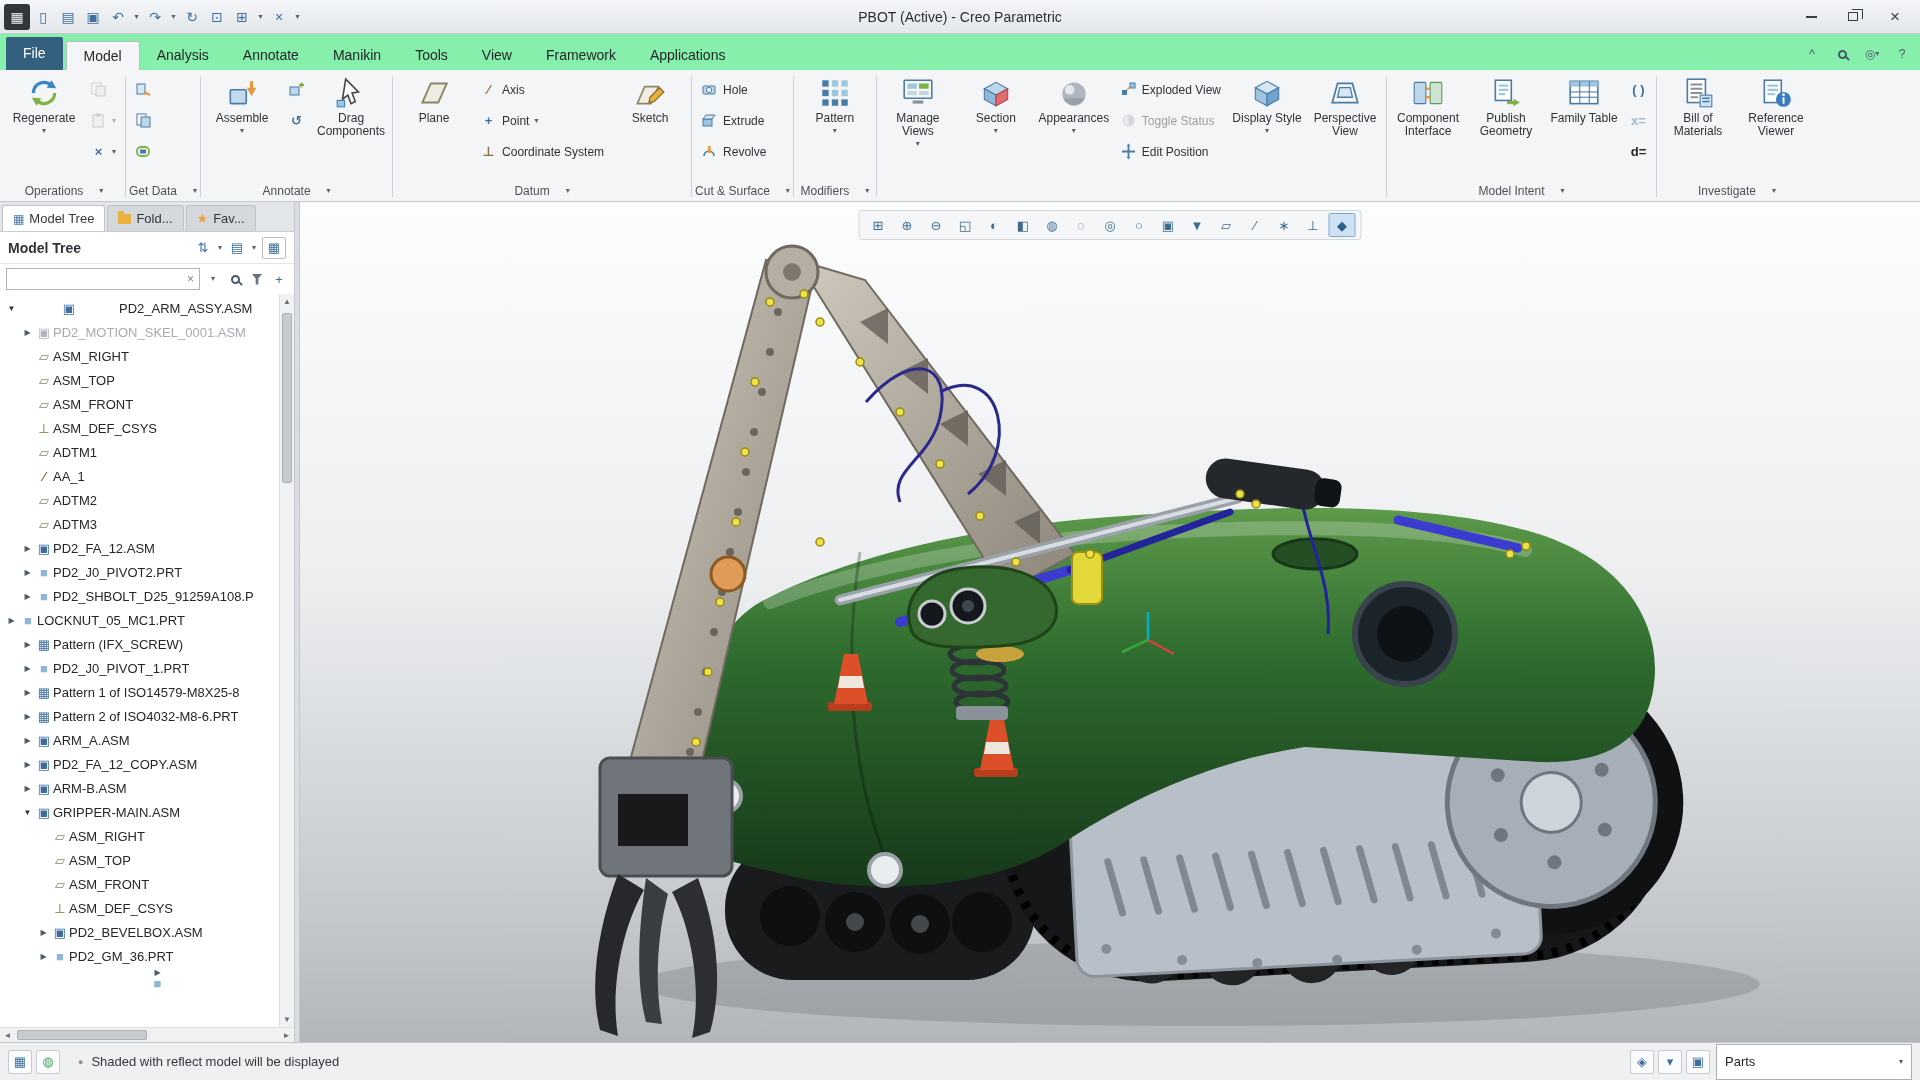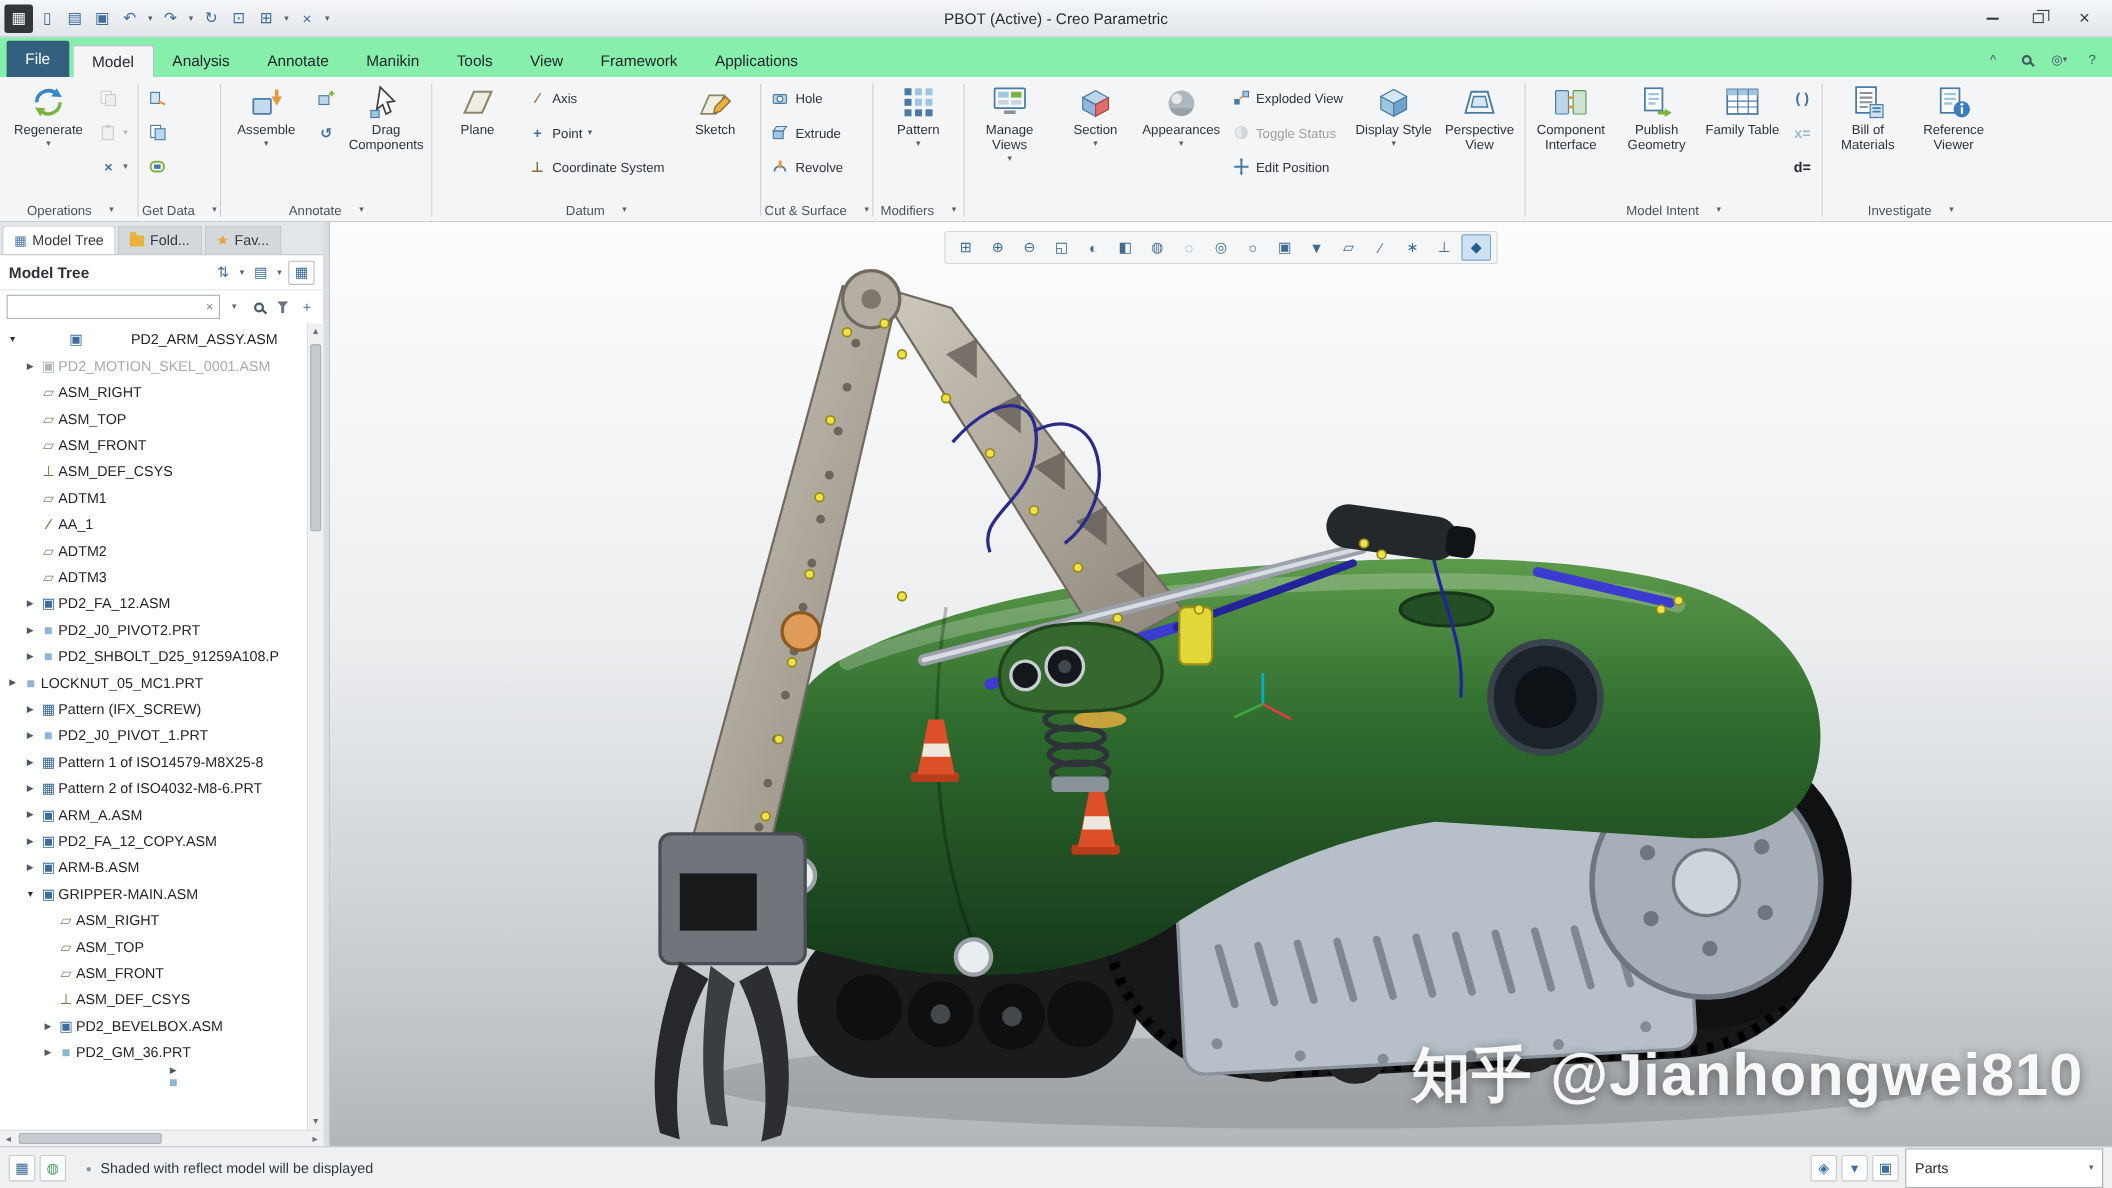--- a/index.html
+++ b/index.html
@@ -111,21 +111,21 @@
   .gt-btn.active { background:#cfe2f3; border:1px solid #7aa7cc; color:#2a5e8e; }
   .watermark { position:absolute; right:26px; bottom:28px; font-size:54px; font-weight:bold; color:rgba(255,255,255,.94); text-shadow:0 2px 10px rgba(0,0,0,.45); letter-spacing:1px; z-index:6; pointer-events:none; }
 
   
   .statusbar { height:38px; flex:none; background:#eef0f2; border-top:1px solid #c4c8cc; display:flex; align-items:center; padding:0 8px; gap:8px; }
   .sb-ic { width:24px; height:24px; display:flex; align-items:center; justify-content:center; font-size:13px; color:#3f6e9e; border:1px solid #c6cace; background:#fbfcfd; border-radius:2px; }
   .sb-ic.globe { color:#3f9e5b; }
   .sb-bullet { font-size:9px; color:#8a9299; margin-left:10px; }
   .sb-msg { font-size:13px; color:#33383d; }
   .sb-right { margin-left:auto; display:flex; align-items:center; gap:6px; }
-  .combo { width:180px; height:24px; background:#fff; border:1px solid #a9b0b6; display:flex; align-items:center; padding:17px 8px; font-size:13px; color:#23262a; justify-content:space-between; }
+  .combo { width:196px; height:24px; background:#fff; border:1px solid #a9b0b6; display:flex; align-items:center; padding:17px 8px; font-size:13px; color:#23262a; justify-content:space-between; }
 </style>
 </head>
 <body>
 
 <div class="app">
 
   <header class="titlebar">
     <div class="qat">
 
         <button class="qa-btn logo">
@@ -1145,21 +1145,20 @@
 
         <g>
           <rect x="300" y="556" width="132" height="118" rx="10" fill="#70757b" stroke="#4a4e53" stroke-width="3"></rect>
           <rect x="318" y="592" width="70" height="52" fill="#17191b"></rect>
           <path d="M346,676 C338,730 336,782 346,820 L362,822 C354,780 358,730 368,692 Z" fill="#3a3d41"></path>
           <path d="M318,672 C300,720 288,780 300,828 L318,834 C310,786 322,726 344,688 Z" fill="#26282b"></path>
           <path d="M398,676 C416,724 424,782 410,830 L392,836 C402,788 392,728 372,690 Z" fill="#2c2e31"></path>
         </g>
       </svg>
 
-      <div class="watermark">知乎 @Jianhongwei810</div>
     </div>
   </div>
 
   <footer class="statusbar">
     <div style="display:flex;gap:4px">
 
         <button class="sb-ic">
           <span>▦</span>
         </button>
 

